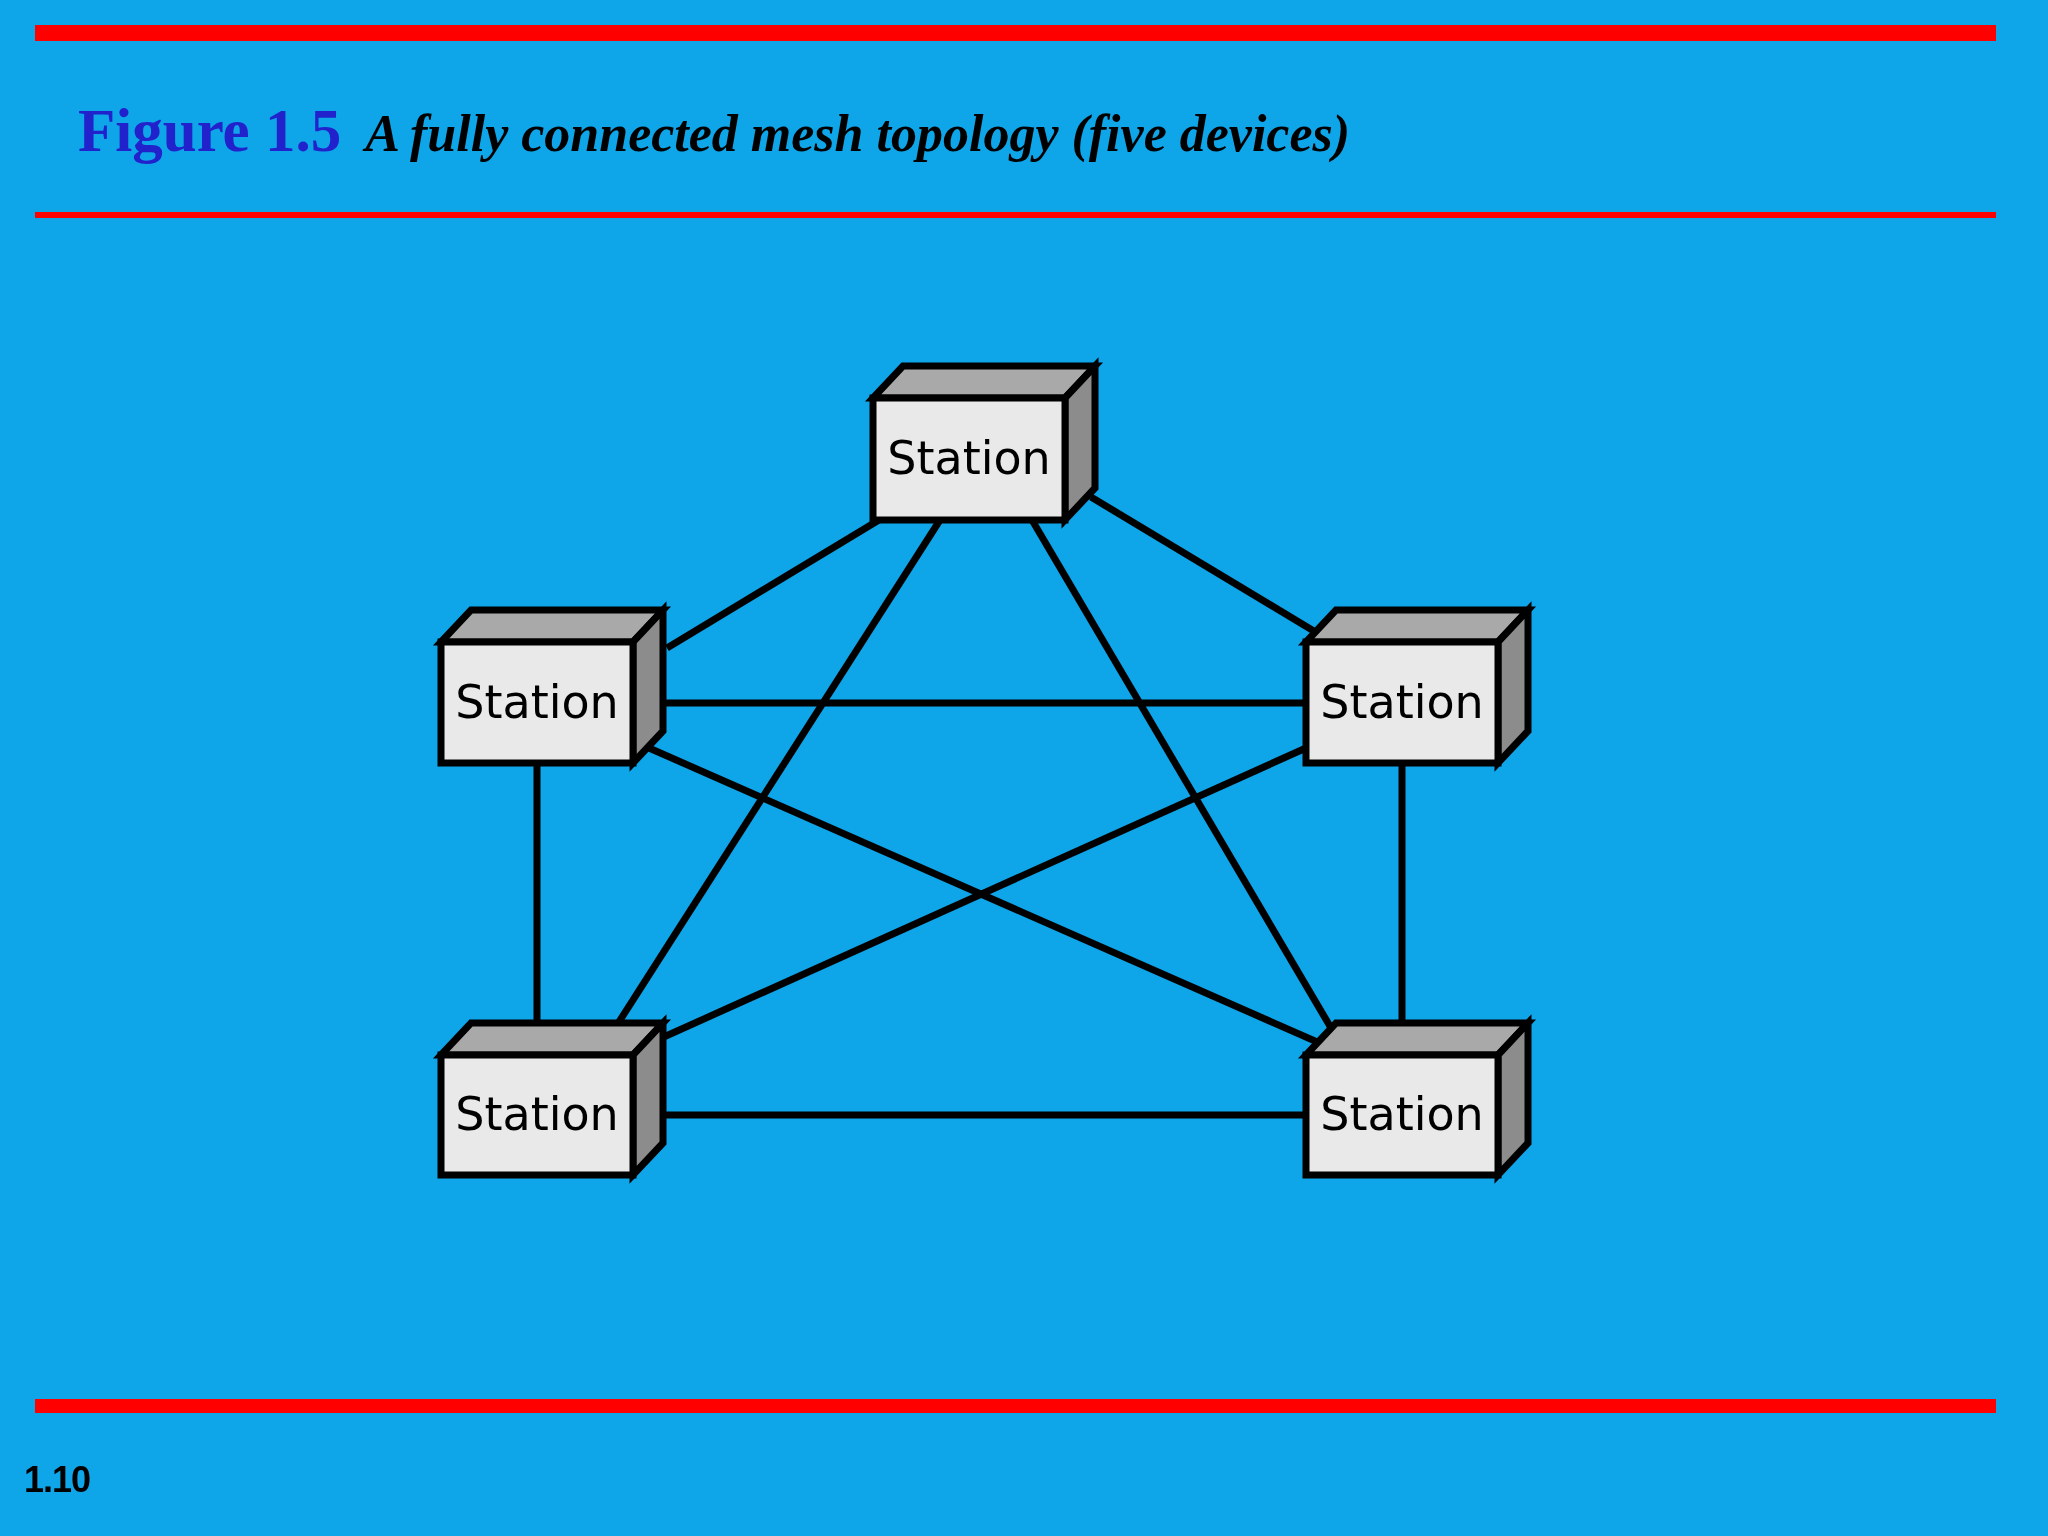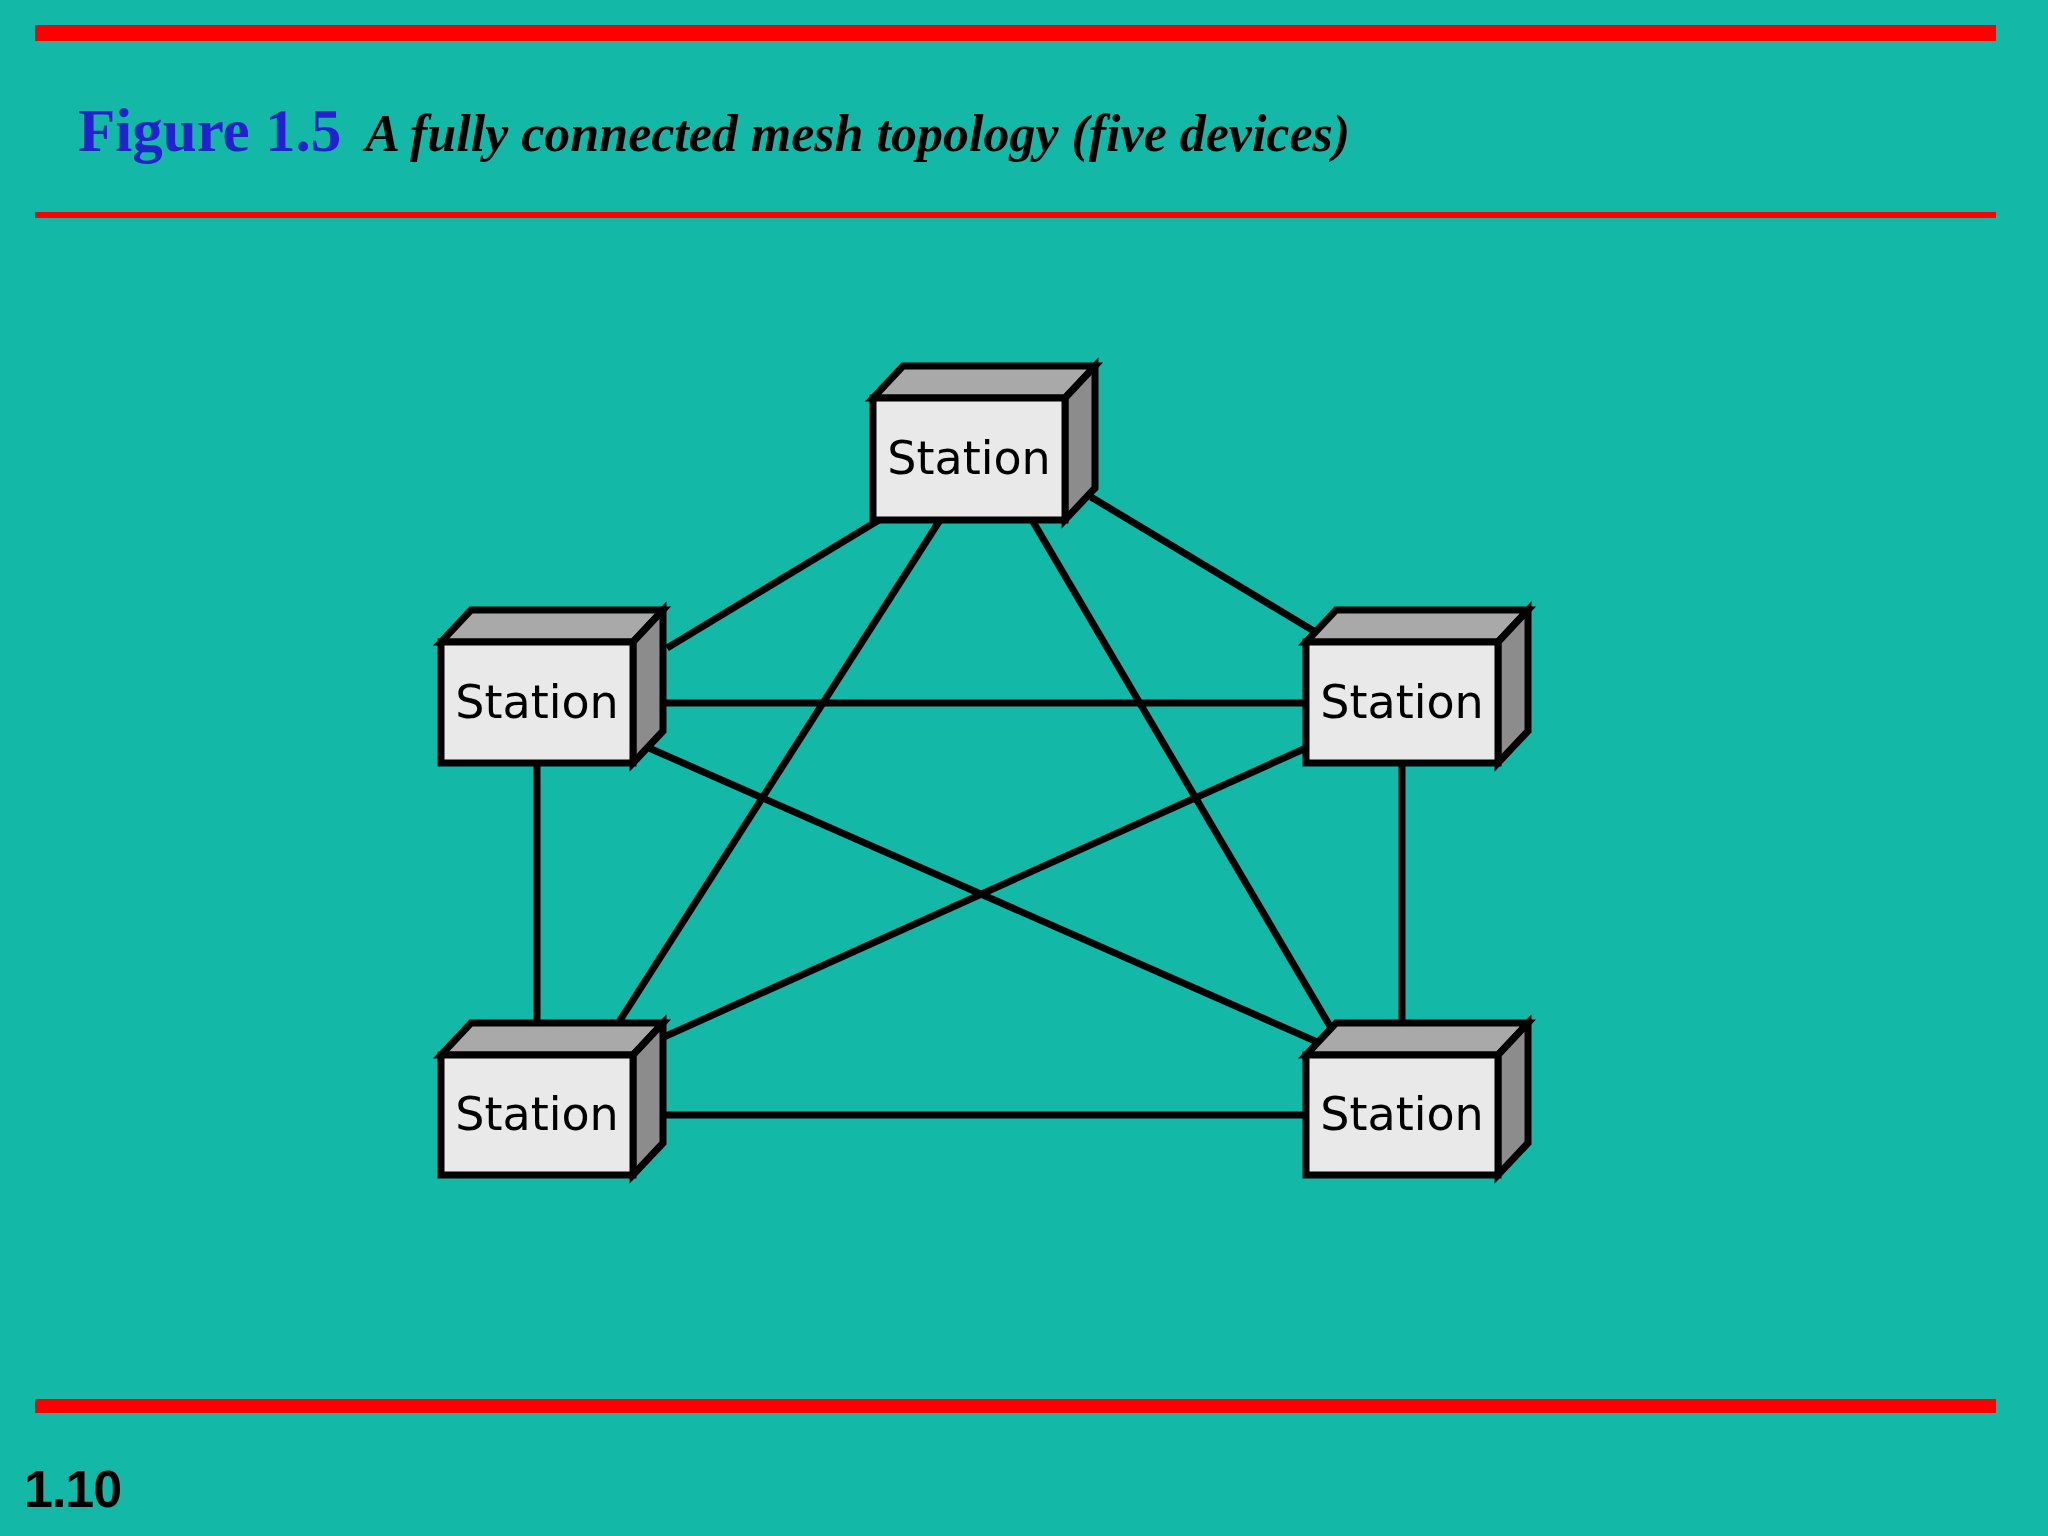--- a/index.html
+++ b/index.html
@@ -4,21 +4,21 @@
 <style>
   html, body {
     margin: 0;
     padding: 0;
     background: #ffffff;
   }
   #page {
     position: relative;
     width: 2048px;
     height: 1536px;
-    background: #14b8a6;
+    background: #0ea5e9;
     overflow: hidden;
     font-family: "Liberation Sans", sans-serif;
   }
 
   
   .rule-bar {
     position: absolute;
     left: 35px;
     width: 1961px;
     background: #fe0000;
@@ -50,21 +50,21 @@
     margin-left: 24px;
   }
 
   
   #page-number {
     position: absolute;
     left: 24px;
     top: 1459px;
     font-family: "Liberation Sans", sans-serif;
     font-weight: bold;
-    font-size: 52px;
+    font-size: 36px;
     color: #000000;
     letter-spacing: -1px;
   }
 
   
   #diagram-canvas {
     position: absolute;
     left: 0;
     top: 0;
     width: 2048px;

